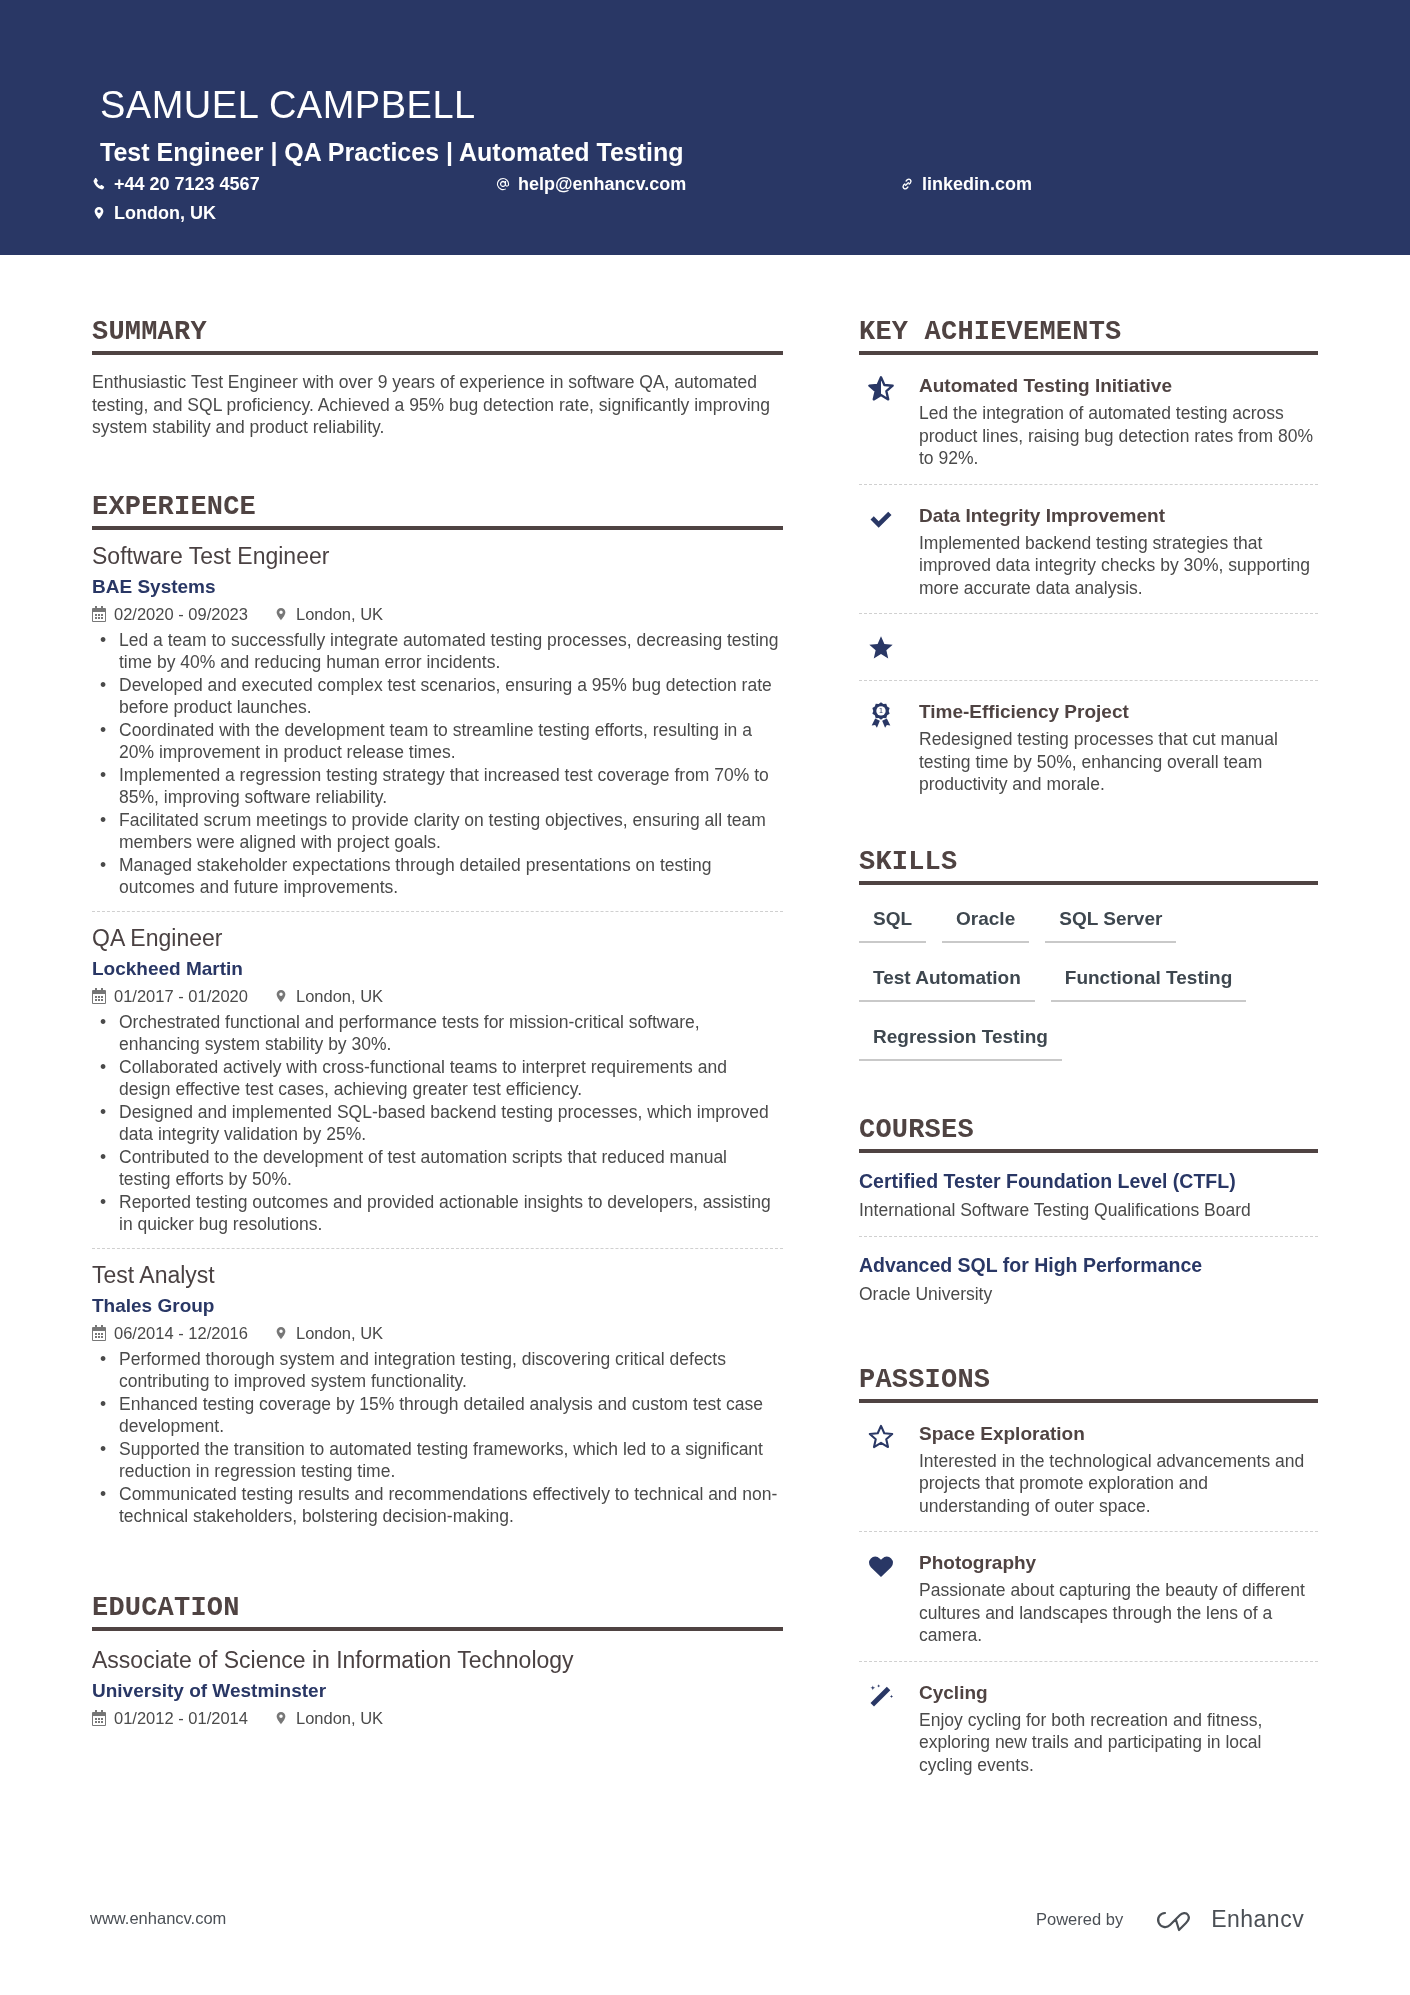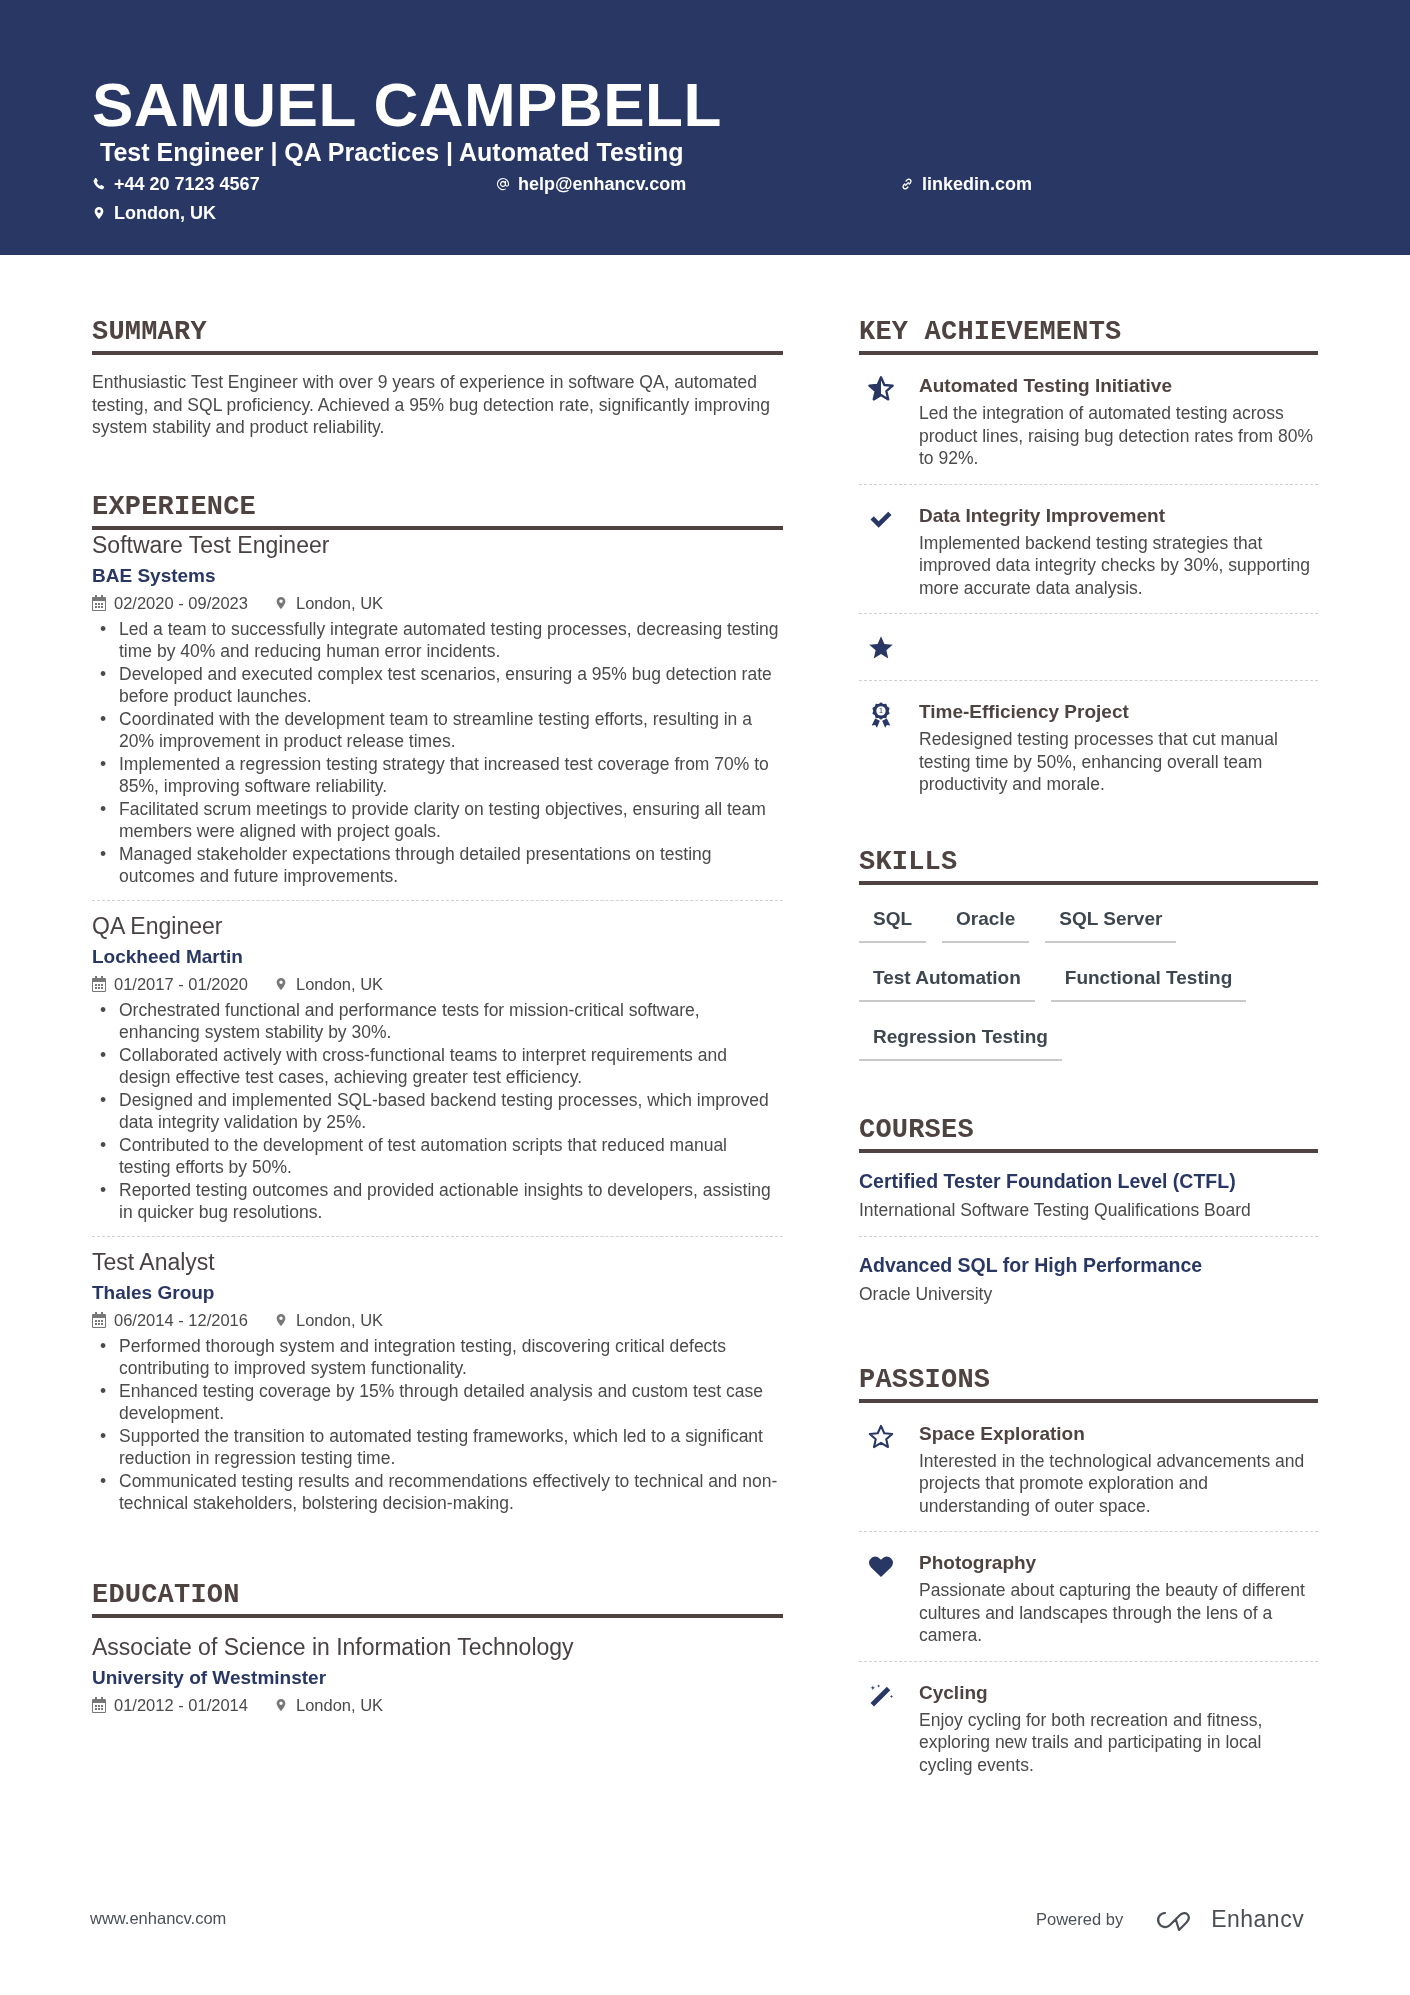--- a/index.html
+++ b/index.html
@@ -1,40 +1,40 @@
 <!DOCTYPE html>
 <html><head>
 <meta charset="utf-8">
 <style>
   * { box-sizing: border-box; margin: 0; padding: 0; }
   html, body { width: 1410px; height: 1995px; background: #ffffff; }
   body { font-family: "Liberation Sans", "DejaVu Sans", sans-serif; color: #4a4a4a; position: relative; overflow: hidden; }
 
   .header { position: absolute; left: 0; top: 0; width: 1410px; height: 255px; background: #293765; color: #fff; }
-  .name { position: absolute; left: 92px; top: 76px; font-size: 62px; font-weight: bold; letter-spacing: 0.5px; line-height: 58px; }
+  .name { position: absolute; left: 100px; top: 76px; font-size: 38px; font-weight: normal; letter-spacing: 0.5px; line-height: 58px; }
   .tagline { position: absolute; left: 100px; top: 136px; font-size: 25px; font-weight: bold; line-height: 32px; }
   .contact { position: absolute; font-size: 18px; font-weight: bold; line-height: 22px; display: flex; align-items: center; gap: 8px; }
   .contact svg { width: 14px; height: 16px; fill: #fff; }
   .c-phone { left: 92px; top: 173px; }
   .c-email { left: 496px; top: 173px; }
   .c-link { left: 900px; top: 173px; }
   .c-loc { left: 92px; top: 202px; }
 
   .col-left { position: absolute; left: 92px; top: 316px; width: 691px; }
   .col-right { position: absolute; left: 859px; top: 316px; width: 459px; }
 
   .sec-title { font-size: 27px; font-weight: bold; color: #4f4342; line-height: 32px; padding-bottom: 3px; border-bottom: 4px solid #4f4342; letter-spacing: 0.2px; font-family: Liberation Mono, monospace; }
   .sec { margin-bottom: 40px; }
 
   .summary-text { font-size: 17.5px; line-height: 22.5px; color: #4a4a4a; margin-top: 16px; }
 
   .job { padding-bottom: 12px; border-bottom: 1.5px dashed #d0d0d0; margin-bottom: 10px; }
   .job:last-child { border-bottom: none; }
   .job-title { font-size: 23px; color: #4a4142; line-height: 30px; margin-top: 14px; }
-  .job:not(:first-child) .job-title { margin-top: 0; }
+  .job:not(:first-child) .job-title { margin-top: 11px; }
   .company { font-size: 19px; font-weight: bold; color: #293765; line-height: 26px; margin-top: 3px; }
   .meta { display: flex; align-items: center; font-size: 16.5px; color: #4a4a4a; line-height: 22px; margin-top: 3px; }
   .meta .m-item { display: flex; align-items: center; gap: 8px; margin-right: 26px; }
   .meta svg { width: 14px; height: 16px; fill: #777; }
   ul.bullets { list-style: none; margin-top: 4px; }
   ul.bullets li { position: relative; padding-left: 27px; font-size: 17.5px; line-height: 22.5px; color: #4a4a4a; }
   ul.bullets li::before { content: "•"; position: absolute; left: 8px; top: 0; color: #4a4a4a; }
 
   .edu .job-title { margin-top: 14px; }
 

